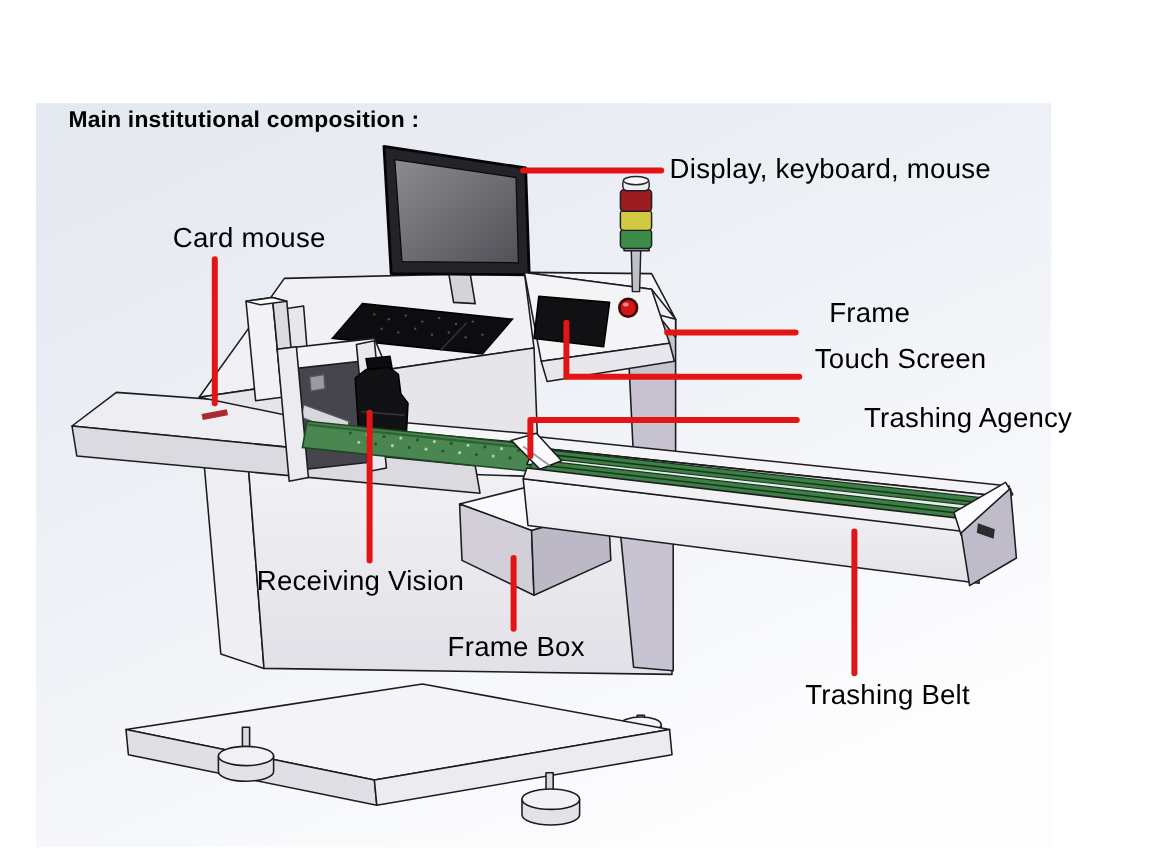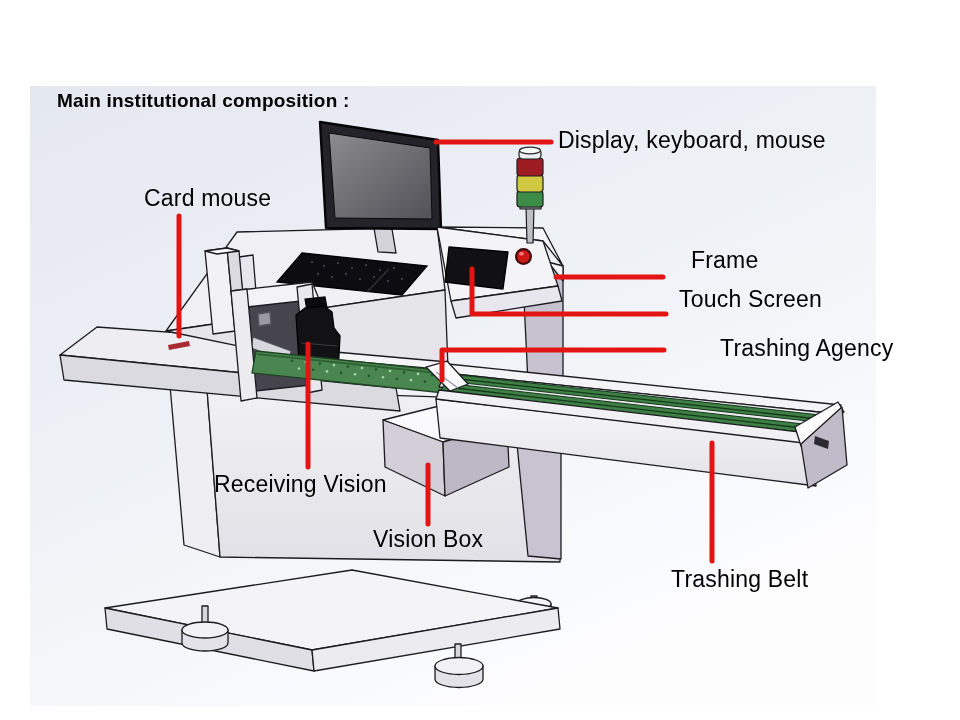--- a/index.html
+++ b/index.html
@@ -221,15 +221,15 @@
   </g>
 </svg>
 
   <div class="title" id="lbl-title">Main institutional composition :</div>
   <div class="label" id="lbl-display">Display, keyboard, mouse</div>
   <div class="label" id="lbl-card-issuer">Card mouse</div>
   <div class="label" id="lbl-frame">Frame</div>
   <div class="label" id="lbl-touch-screen">Touch Screen</div>
   <div class="label" id="lbl-trashing-agency">Trashing Agency</div>
   <div class="label" id="lbl-detecting-vision">Receiving Vision</div>
-  <div class="label" id="lbl-scrap-box">Vision Box</div>
+  <div class="label" id="lbl-scrap-box">Frame Box</div>
   <div class="label" id="lbl-receiving-belt">Trashing Belt</div>
 </div>
 
 </body></html>

